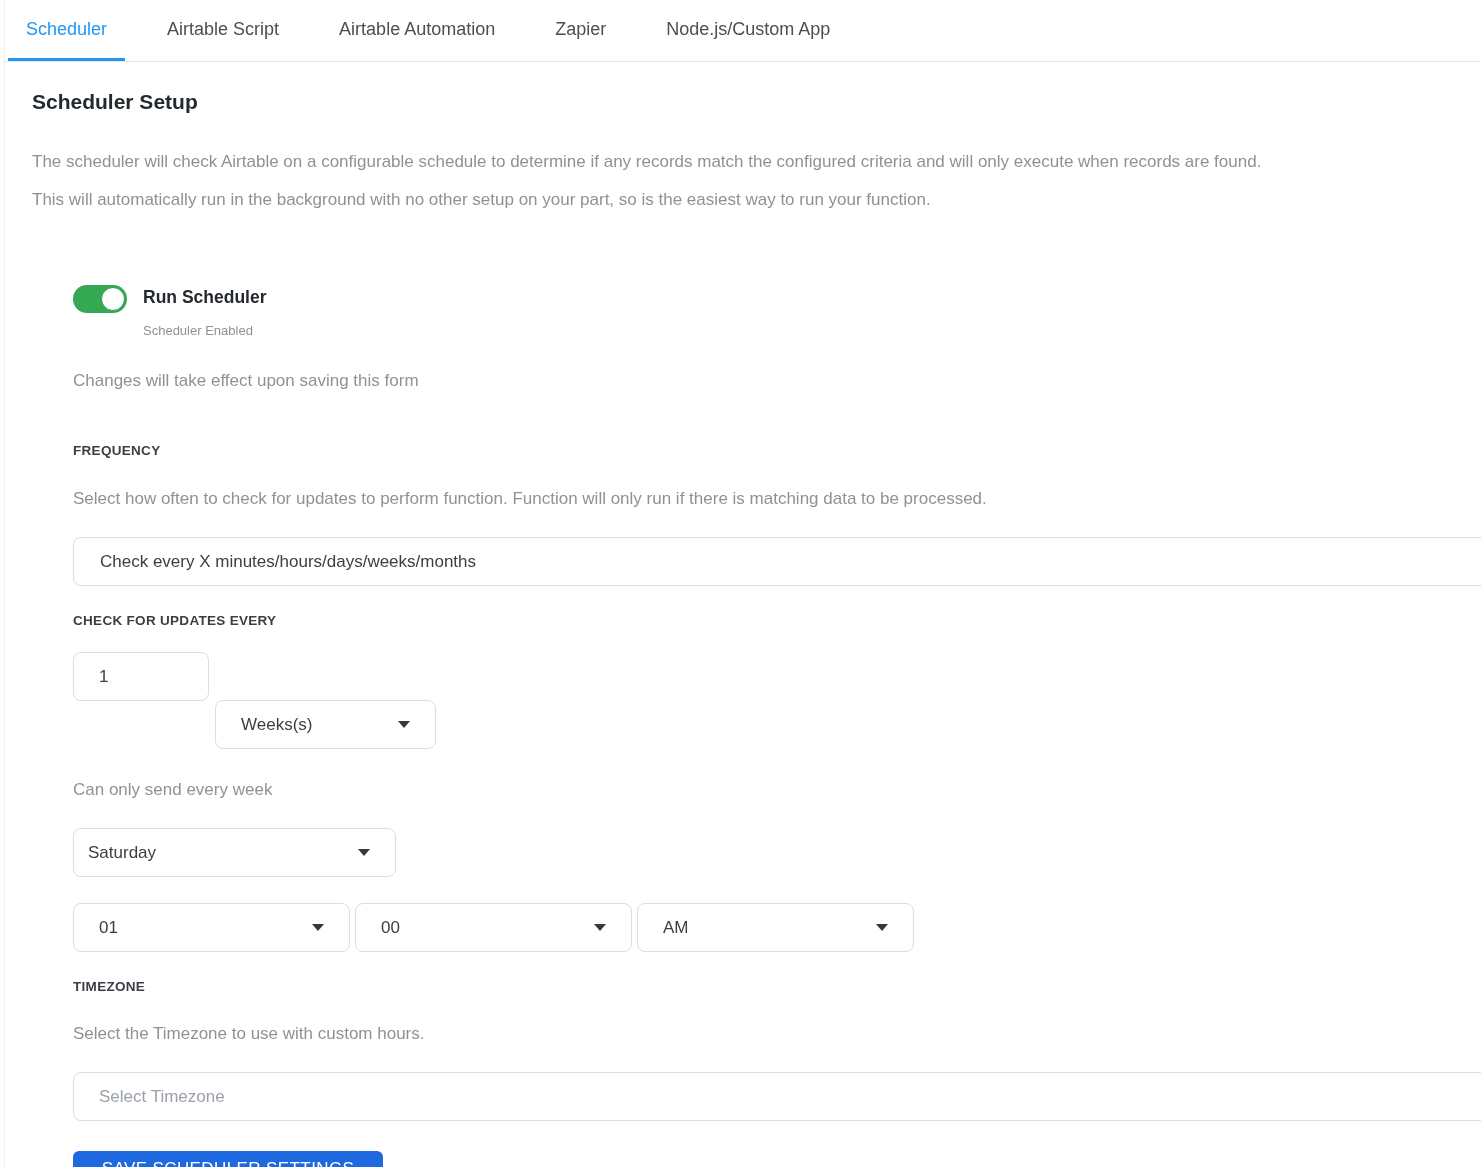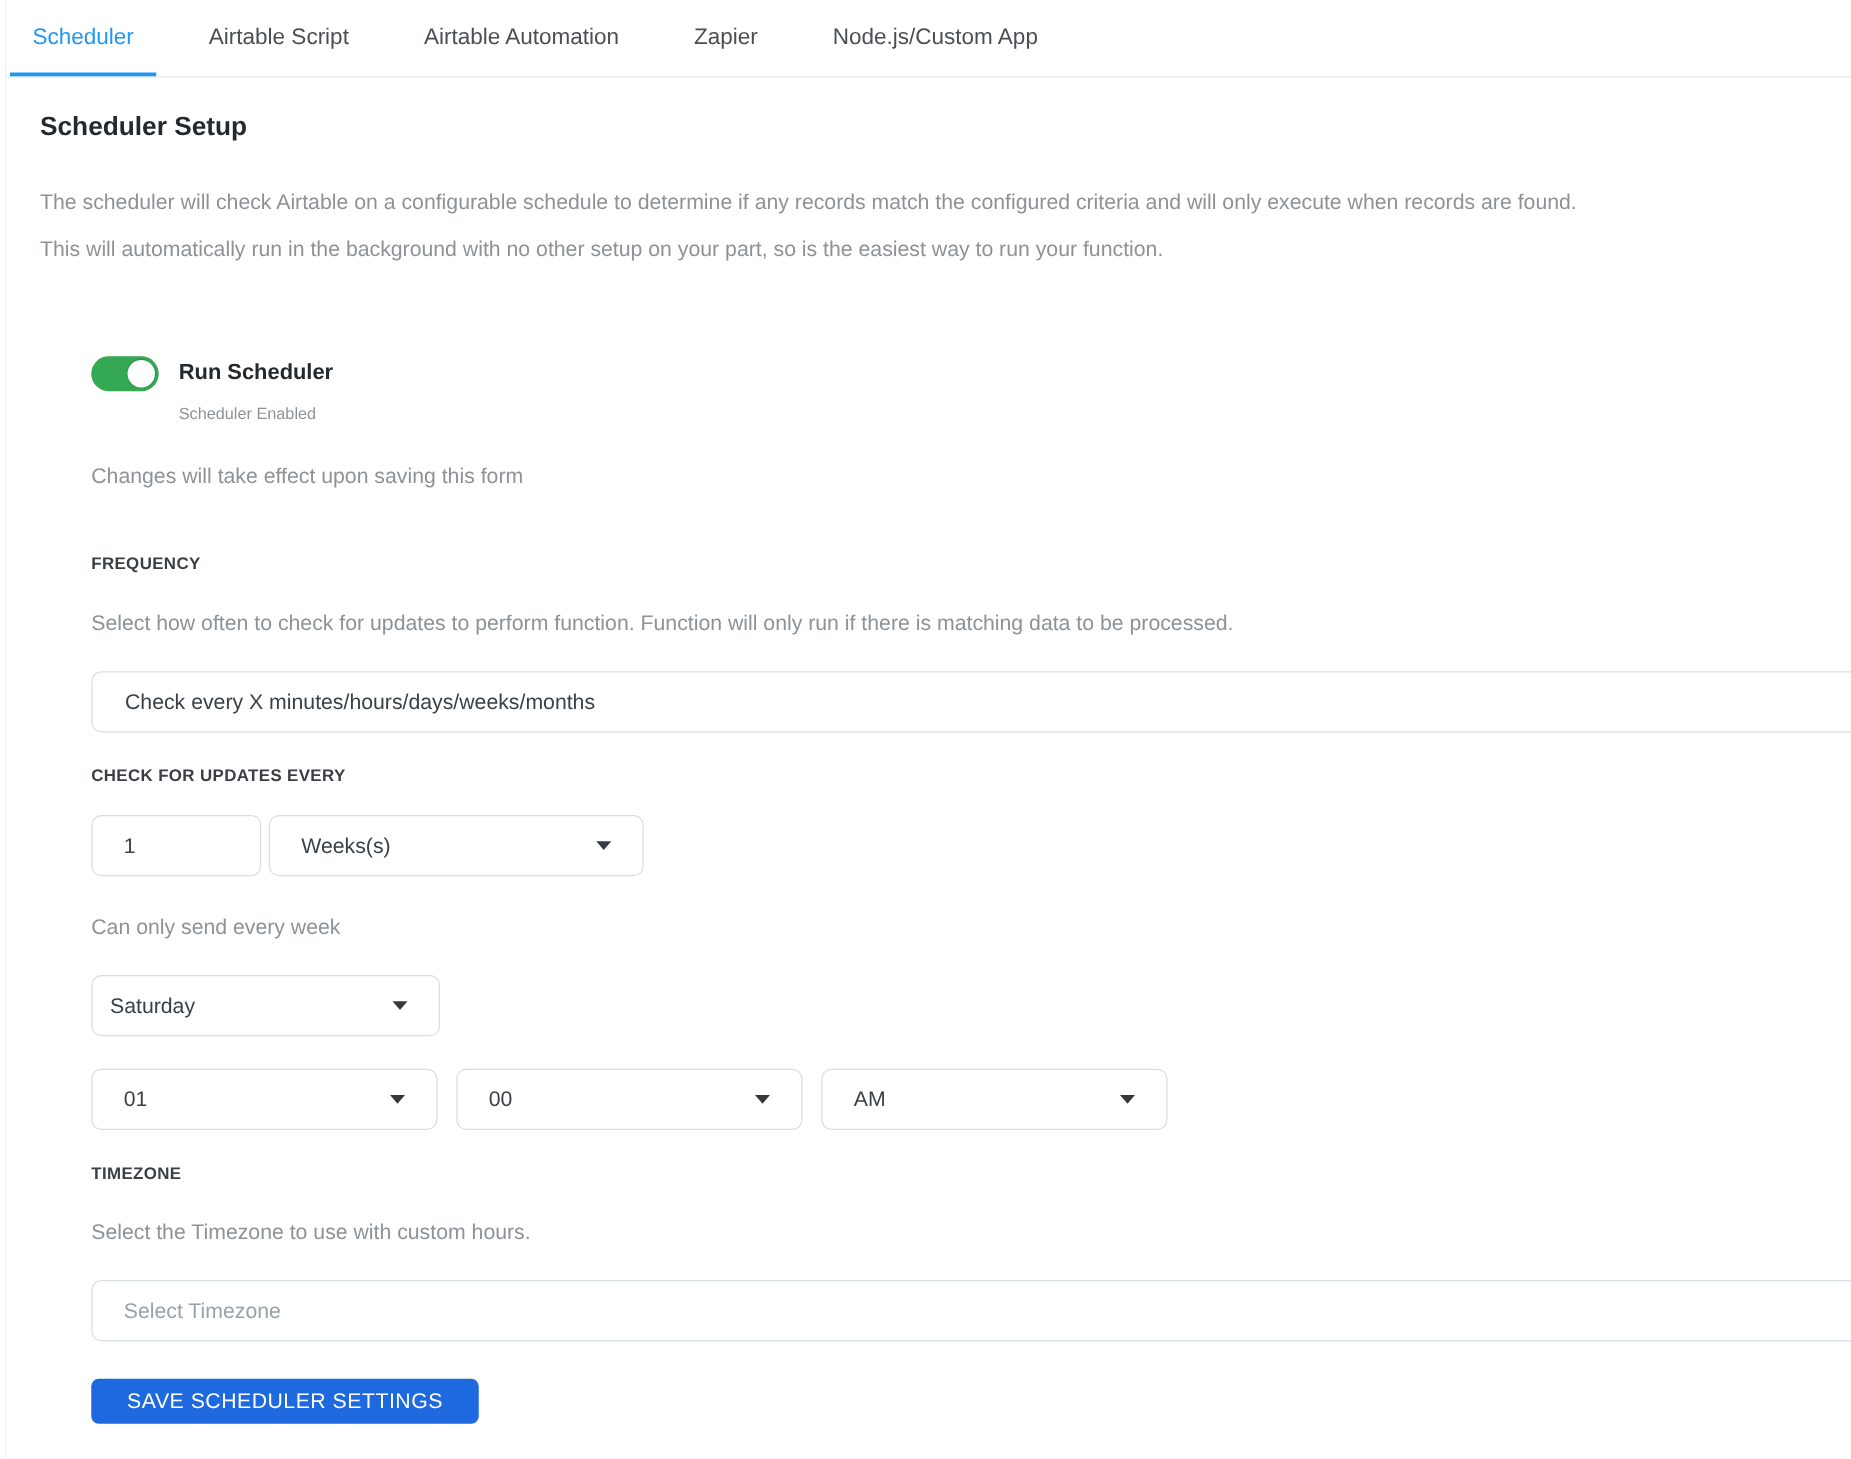--- a/index.html
+++ b/index.html
@@ -37,27 +37,27 @@
                 display: flex; align-items: center; padding: 0 26px; font-size: 17px; color: #3b4046;
                 background: #fff; cursor: pointer; }
 
   .row { display: flex; gap: 6px; margin-top: 24px; }
   input.text-input { height: 49px; border: 1px solid #d9dee3; border-radius: 8px; padding: 0 25px;
                      font-size: 17px; color: #3b4046; font-family: "Liberation Sans", sans-serif; outline: none; }
   .w-interval { width: 136px; }
   .select { height: 49px; border: 1px solid #d9dee3; border-radius: 8px; background: #fff;
             display: flex; align-items: center; justify-content: space-between; padding: 0 25px;
             font-size: 17px; color: #3b4046; cursor: pointer; }
-  .w-unit { width: 300px; }
-  .w-day { width: 279px; margin-top: 28px; padding-left: 14px; }
+  .w-unit { width: 221px; margin-top: 48px; }
+  .w-day { width: 323px; margin-top: 28px; padding-left: 14px; }
   .w-time { width: 277px; }
   .caret { width: 0; height: 0; border-left: 6px solid transparent; border-right: 6px solid transparent;
            border-top: 7px solid #35383c; }
   .note2 { font-size: 17px; color: #8e9297; margin-top: 31px; }
-  .time-row { margin-top: 26px; gap: 15px; }
+  .time-row { margin-top: 26px; gap: 5px; }
 
   .tz-input { margin-top: 28px; width: 1425px; display: block; }
   .tz-input::placeholder { color: #9aa1a8; opacity: 1; }
 
   .save-btn { margin-top: 30px; width: 310px; height: 36px; background: #1e68e0; color: #fff;
               font-size: 17px; letter-spacing: 0.4px; border: none; border-radius: 6px;
               font-family: "Liberation Sans", sans-serif; cursor: pointer; }
 </style>
 </head>
 <body>

